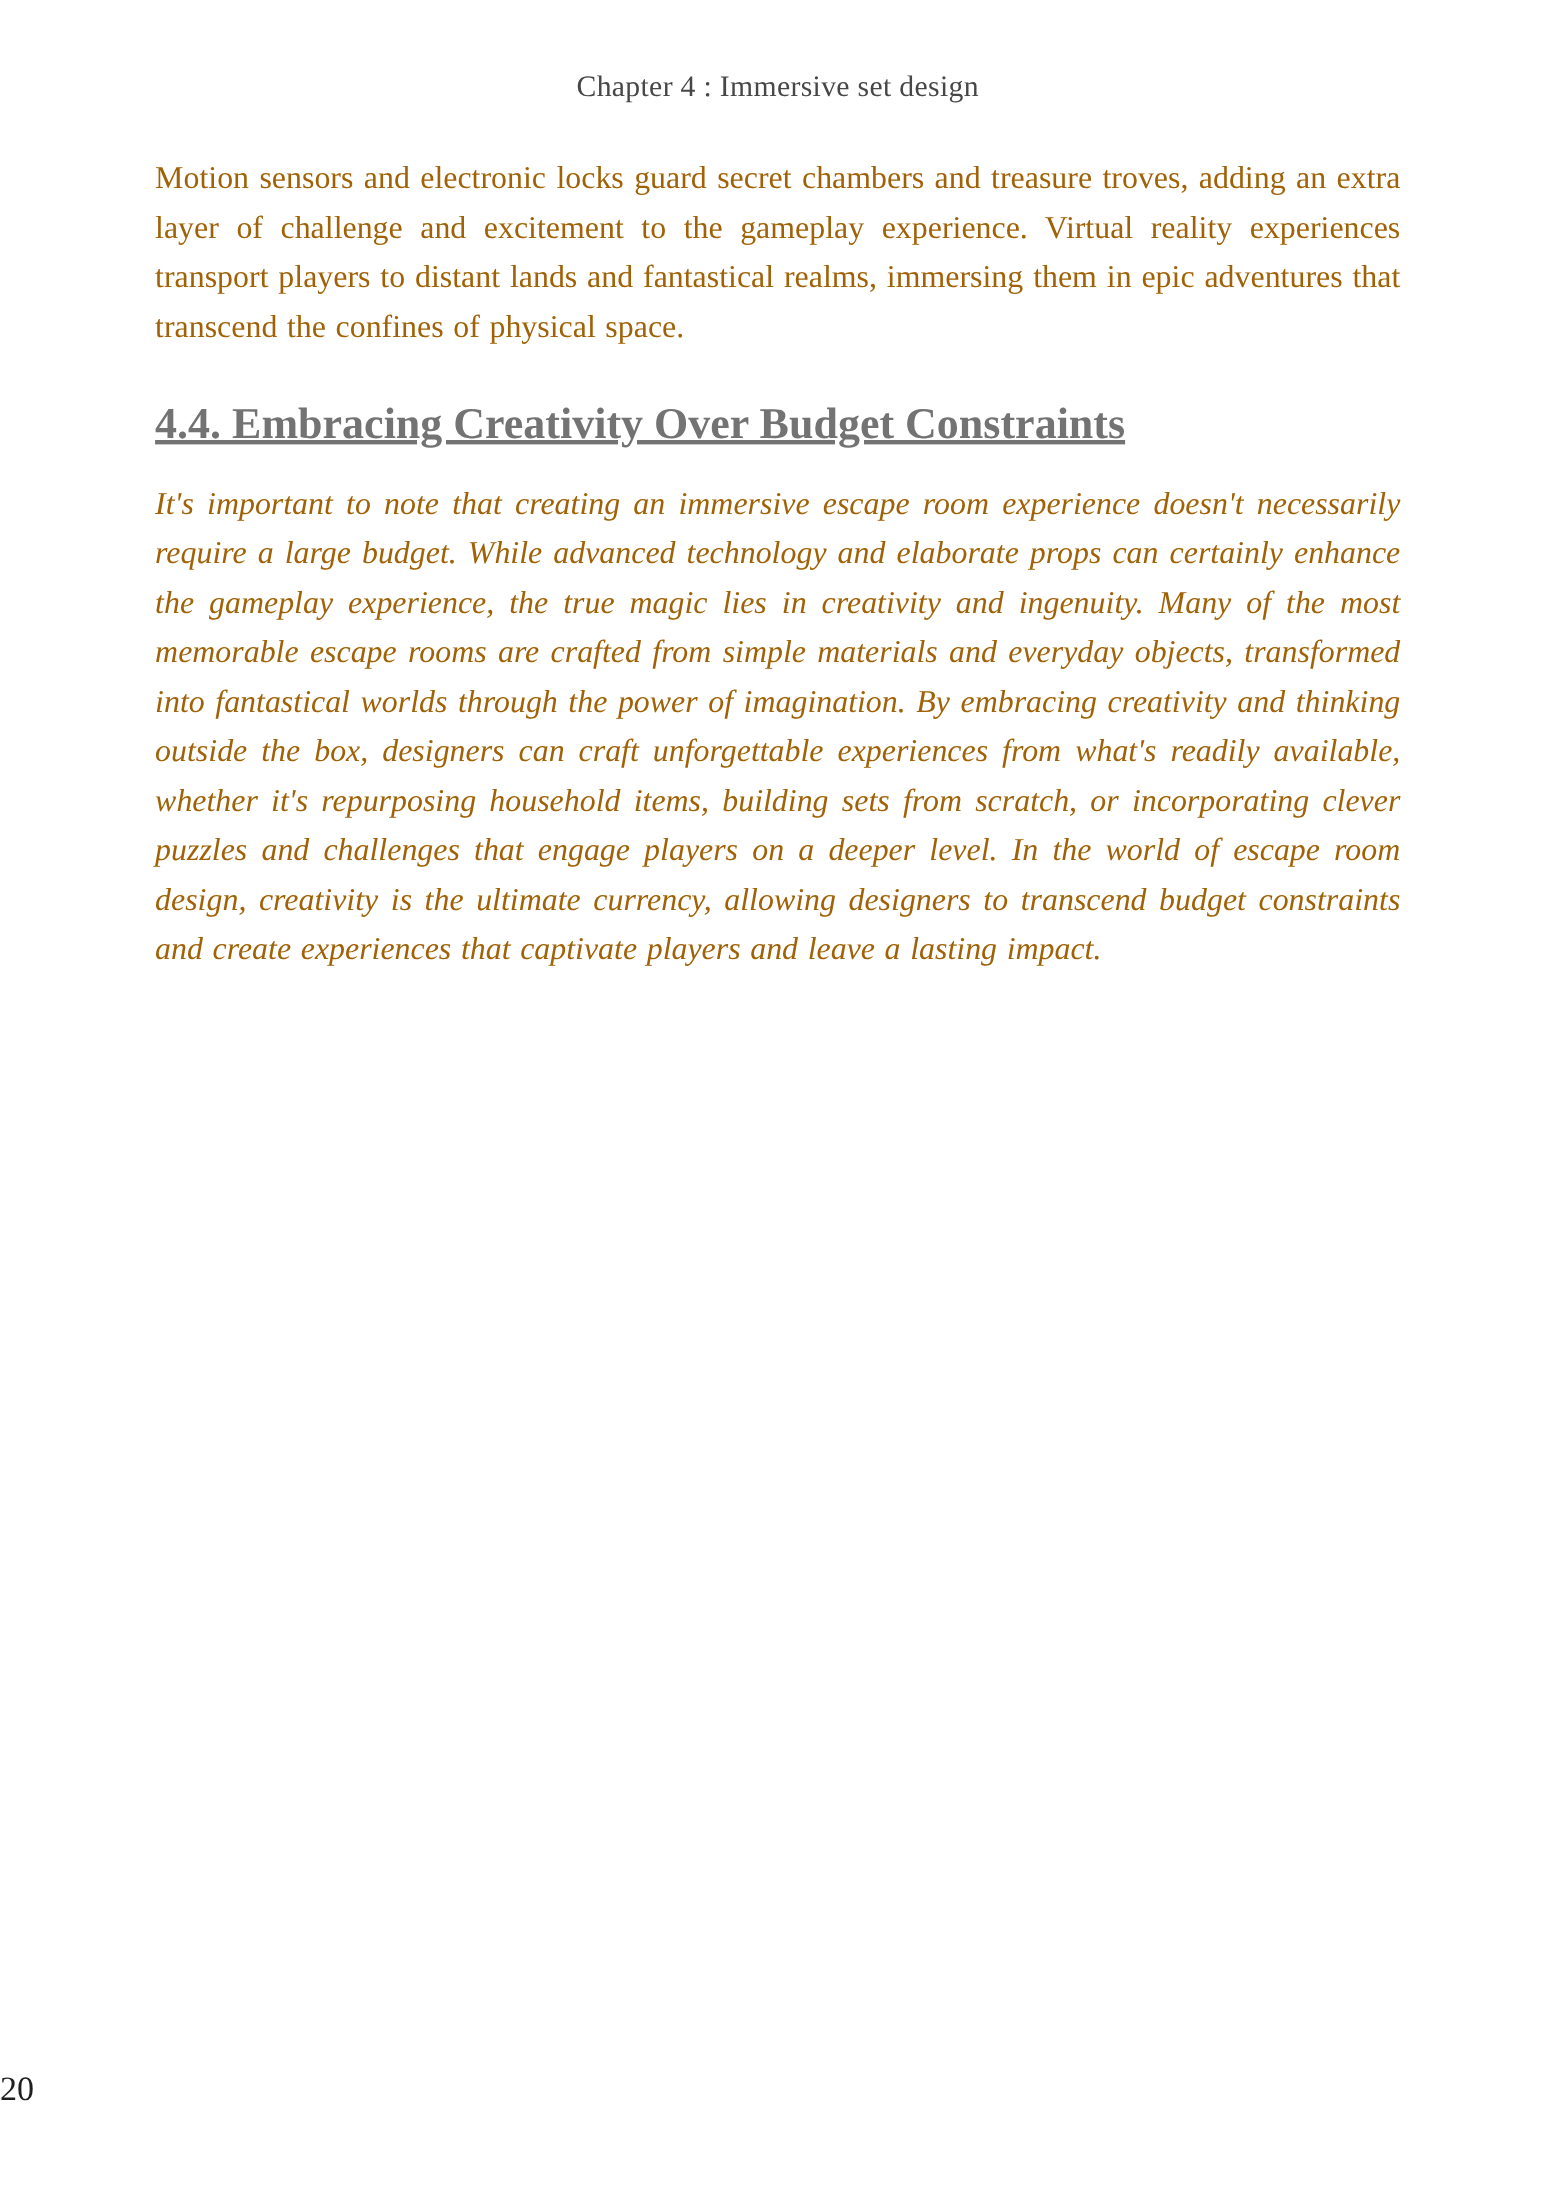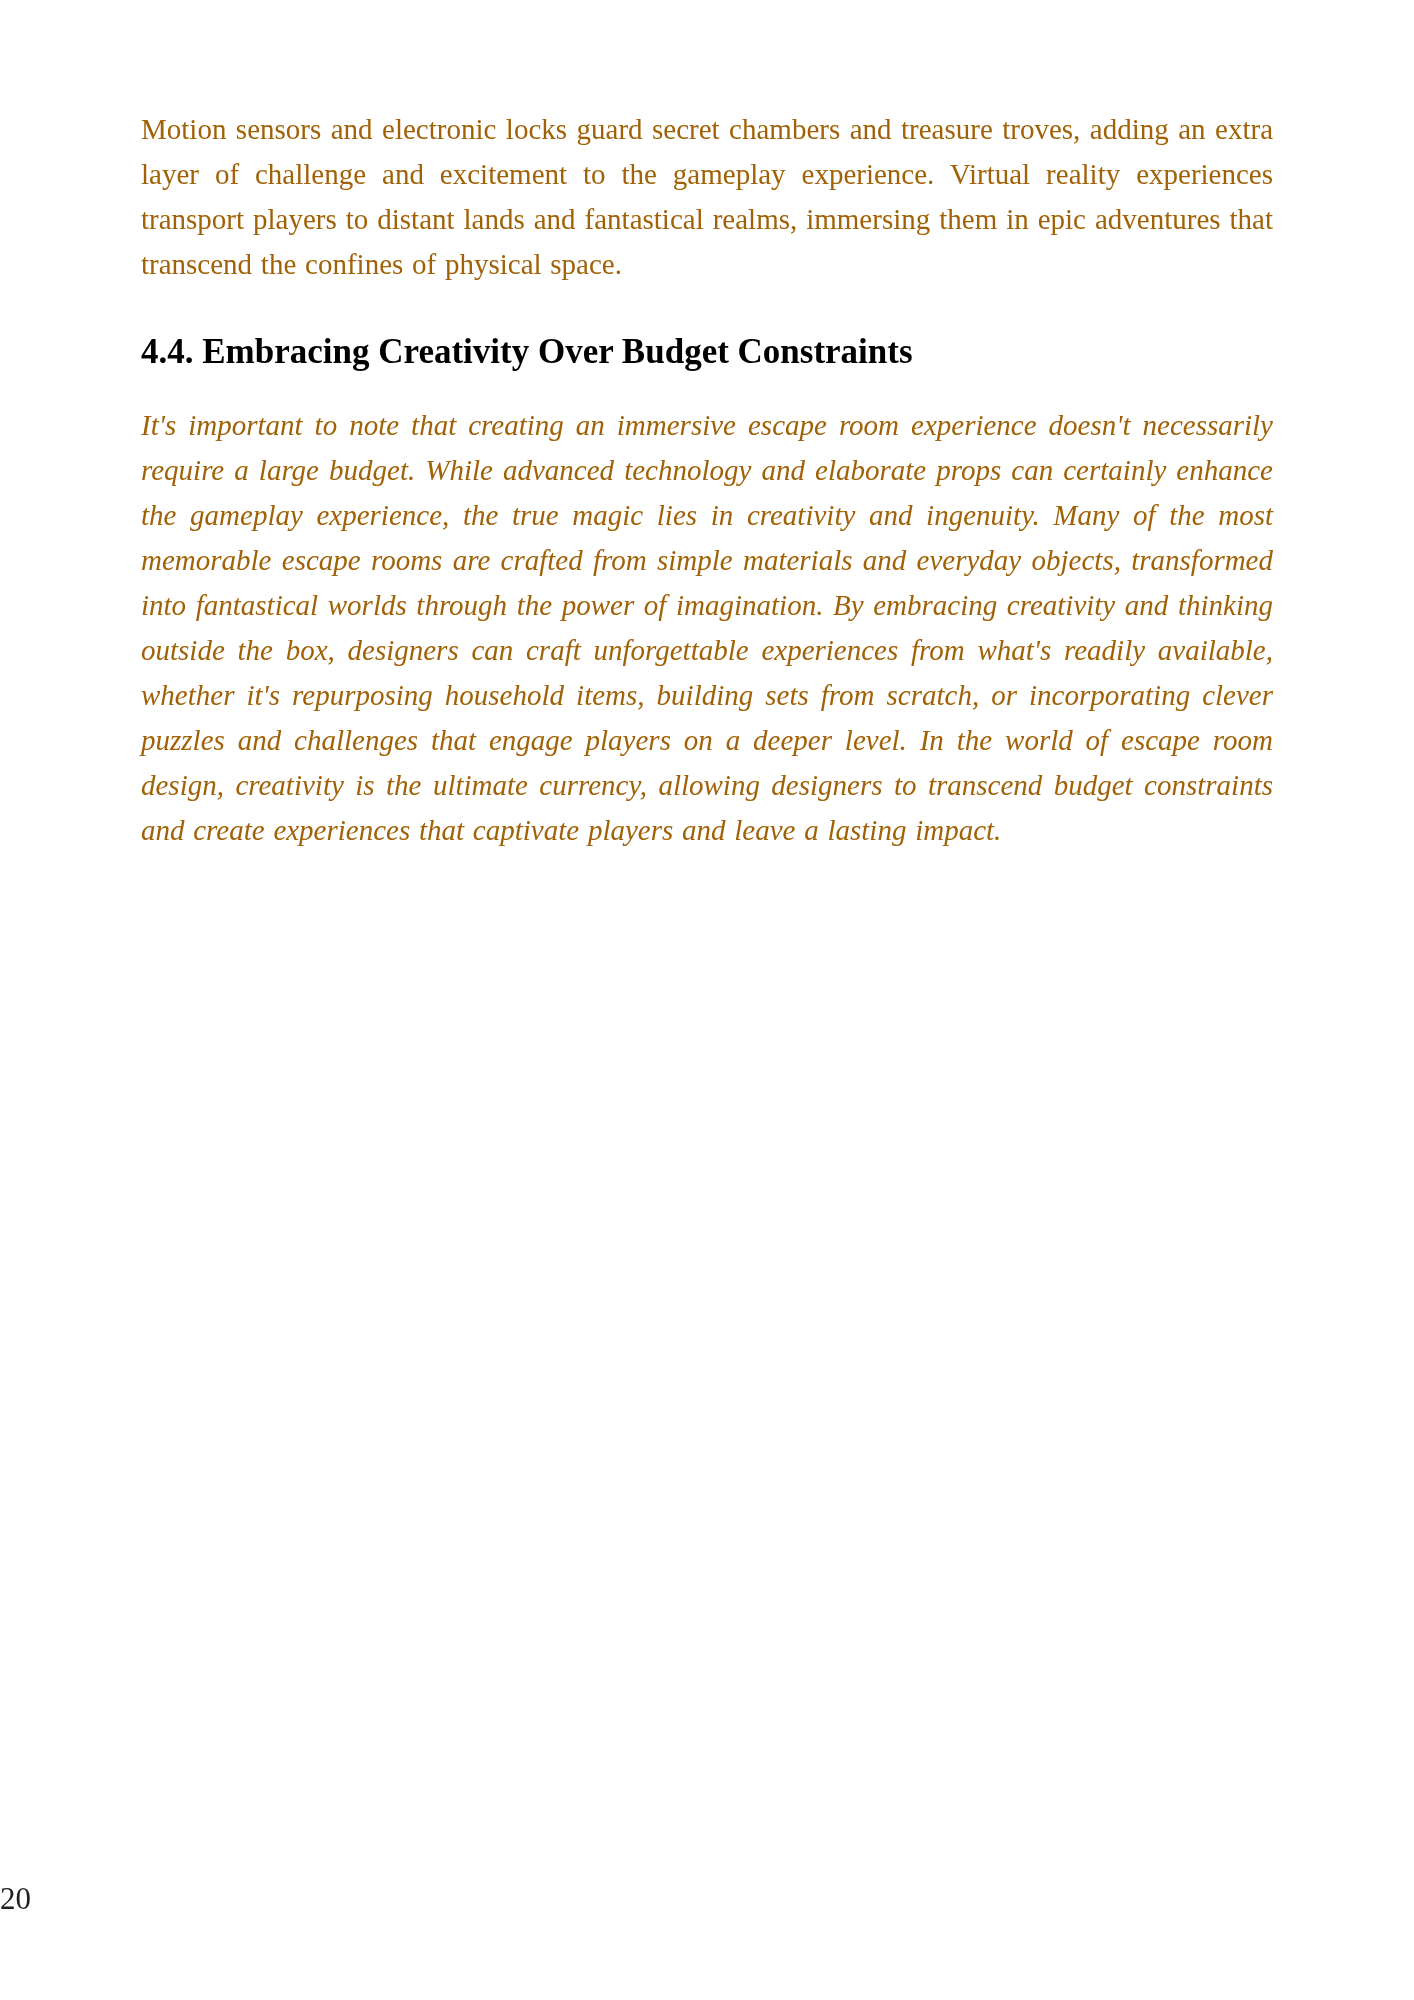--- a/index.html
+++ b/index.html
@@ -35,41 +35,43 @@
     text-justify: inter-word;
     color: #a16207;
     margin: 45px 0 0 0;
     word-spacing: 1.5px;
   }
   .body-paragraph.second {
     margin-top: 30px;
     font-style: italic;
   }
   .section-heading {
-    font-size: 35px;
+    font-size: 40px;
     line-height: 42px;
     font-weight: bold;
-    color: #000000;
+    color: #737373;
     margin: 44px 0 0 0;
+    text-decoration: underline;
   }
   .page-number {
     position: absolute;
     top: 1882px;
     left: 0;
     width: 100%;
     font-size: 31px;
     line-height: 34px;
     color: #1f1f1f;
   }
 </style>
 </head>
 <body>
 
 <div class="page">
 
+  <div class="running-header">Chapter 4 : Immersive set design</div>
 
   <p class="body-paragraph first">Motion sensors and electronic locks guard secret chambers and treasure troves, adding an extra layer of challenge and excitement to the gameplay experience. Virtual reality experiences transport players to distant lands and fantastical realms, immersing them in epic adventures that transcend the confines of physical space.</p>
 
   <h2 class="section-heading">4.4. Embracing Creativity Over Budget Constraints</h2>
 
   <p class="body-paragraph second">It's important to note that creating an immersive escape room experience doesn't necessarily require a large budget. While advanced technology and elaborate props can certainly enhance the gameplay experience, the true magic lies in creativity and ingenuity. Many of the most memorable escape rooms are crafted from simple materials and everyday objects, transformed into fantastical worlds through the power of imagination. By embracing creativity and thinking outside the box, designers can craft unforgettable experiences from what's readily available, whether it's repurposing household items, building sets from scratch, or incorporating clever puzzles and challenges that engage players on a deeper level. In the world of escape room design, creativity is the ultimate currency, allowing designers to transcend budget constraints and create experiences that captivate players and leave a lasting impact.</p>
 
   <div class="page-number">20</div>
 
 </div>

